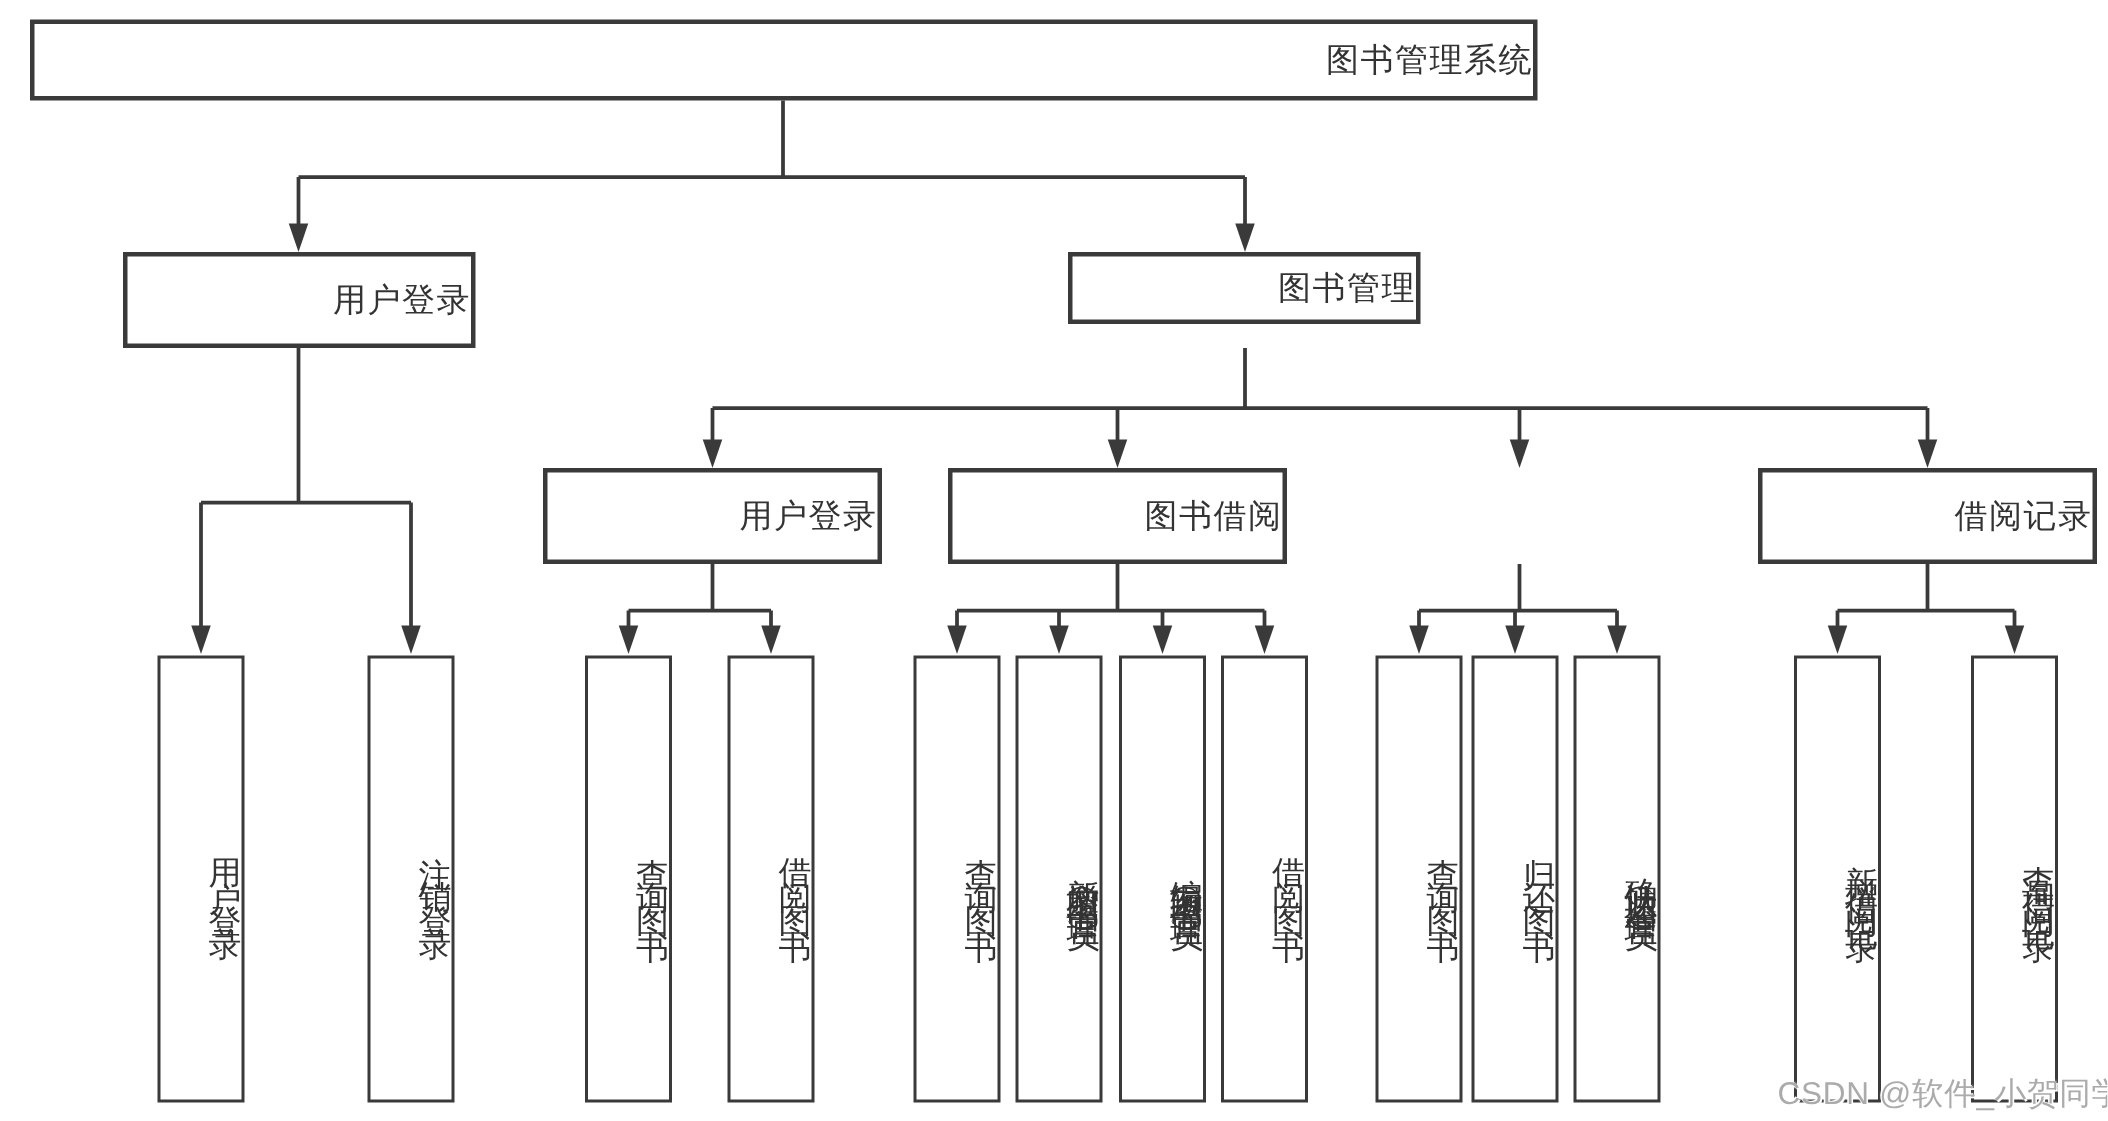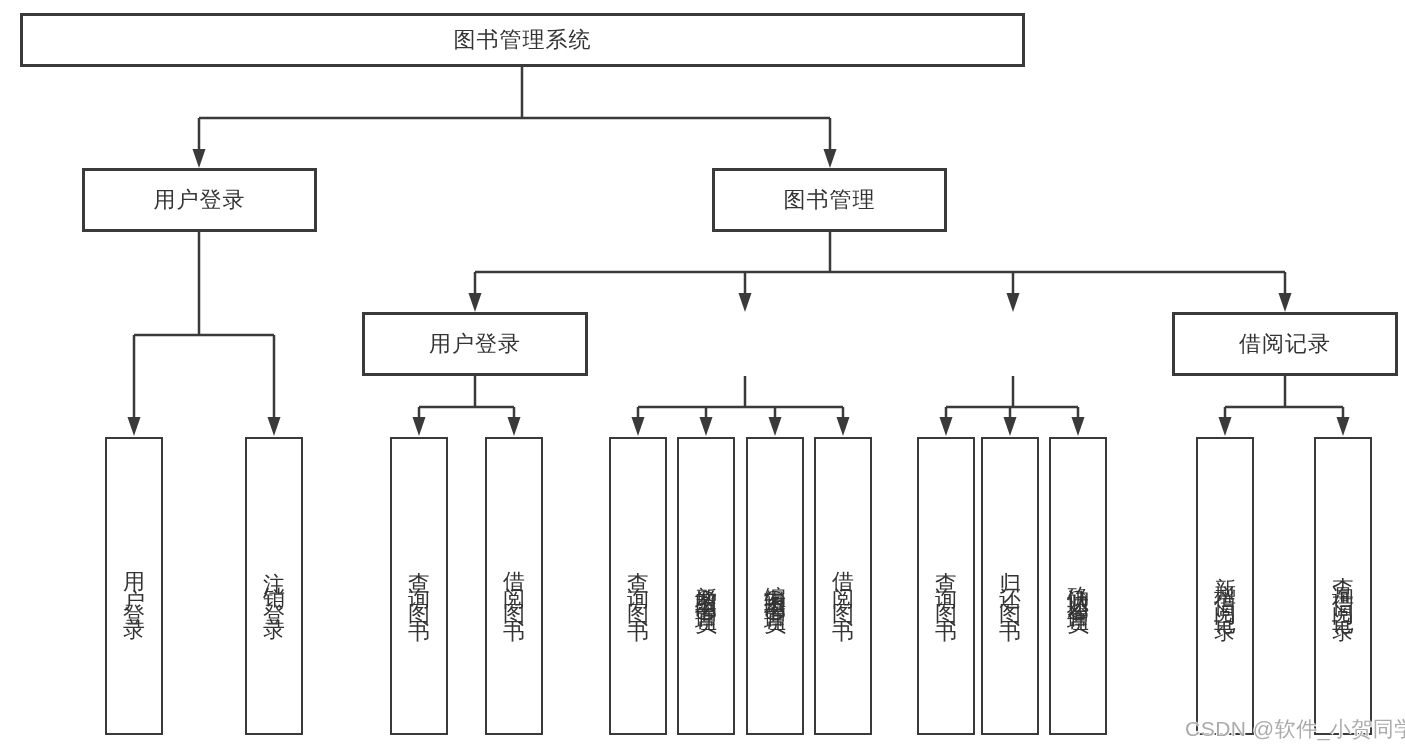--- a/index.html
+++ b/index.html
@@ -2,21 +2,21 @@
 <html><head>
 <meta charset="utf-8">
 <style>
   html,body{margin:0;padding:0;background:#ffffff;}
   .stage{
     position:relative;width:1405px;height:747px;background:#ffffff;overflow:hidden;
     font-family:"Liberation Sans","DejaVu Sans",sans-serif;color:#333333;
   }
   .node{
     position:absolute;box-sizing:border-box;background:#ffffff;
-    border:3px solid #3a3a3a;display:flex;align-items:center;justify-content:center;
+    border:3px solid #3a3a3a;display:flex;align-items:center;justify-content:flex-end;
     font-size:22px;letter-spacing:1px;z-index:2;
   }
   .leaf{
     border-width:2.5px;
   }
   .vlabel{
     writing-mode:vertical-rl;text-orientation:mixed;
     font-size:22px;line-height:1;white-space:nowrap;
   }
   .lines{
@@ -33,26 +33,29 @@
 
 <div class="stage">
 
   <div class="node" style="left:20px;top:13px;width:1005px;height:54px;">
     <span>图书管理系统</span>
   </div>
 
   <div class="node" style="left:82px;top:168px;width:235px;height:64px;">
     <span>用户登录</span>
   </div>
-  <div class="node" style="left:712px;top:168px;width:235px;height:64px;">
+  <div class="node" style="left:712px;top:168px;width:235px;height:48px;">
     <span>图书管理</span>
   </div>
 
   <div class="node" style="left:362px;top:312px;width:226px;height:64px;">
     <span>用户登录</span>
+  </div>
+  <div class="node" style="left:632px;top:312px;width:226px;height:64px;">
+    <span>图书借阅</span>
   </div>
   <div class="node" style="left:1172px;top:312px;width:226px;height:64px;">
     <span>借阅记录</span>
   </div>
 
   <div class="node leaf" style="left:105px;top:437px;width:58px;height:298px;">
     <span class="vlabel" style="letter-spacing: 16px;">用户登录</span>
   </div>
   <div class="node leaf" style="left:245px;top:437px;width:58px;height:298px;">
     <span class="vlabel" style="letter-spacing: 16px;">注销登录</span>

